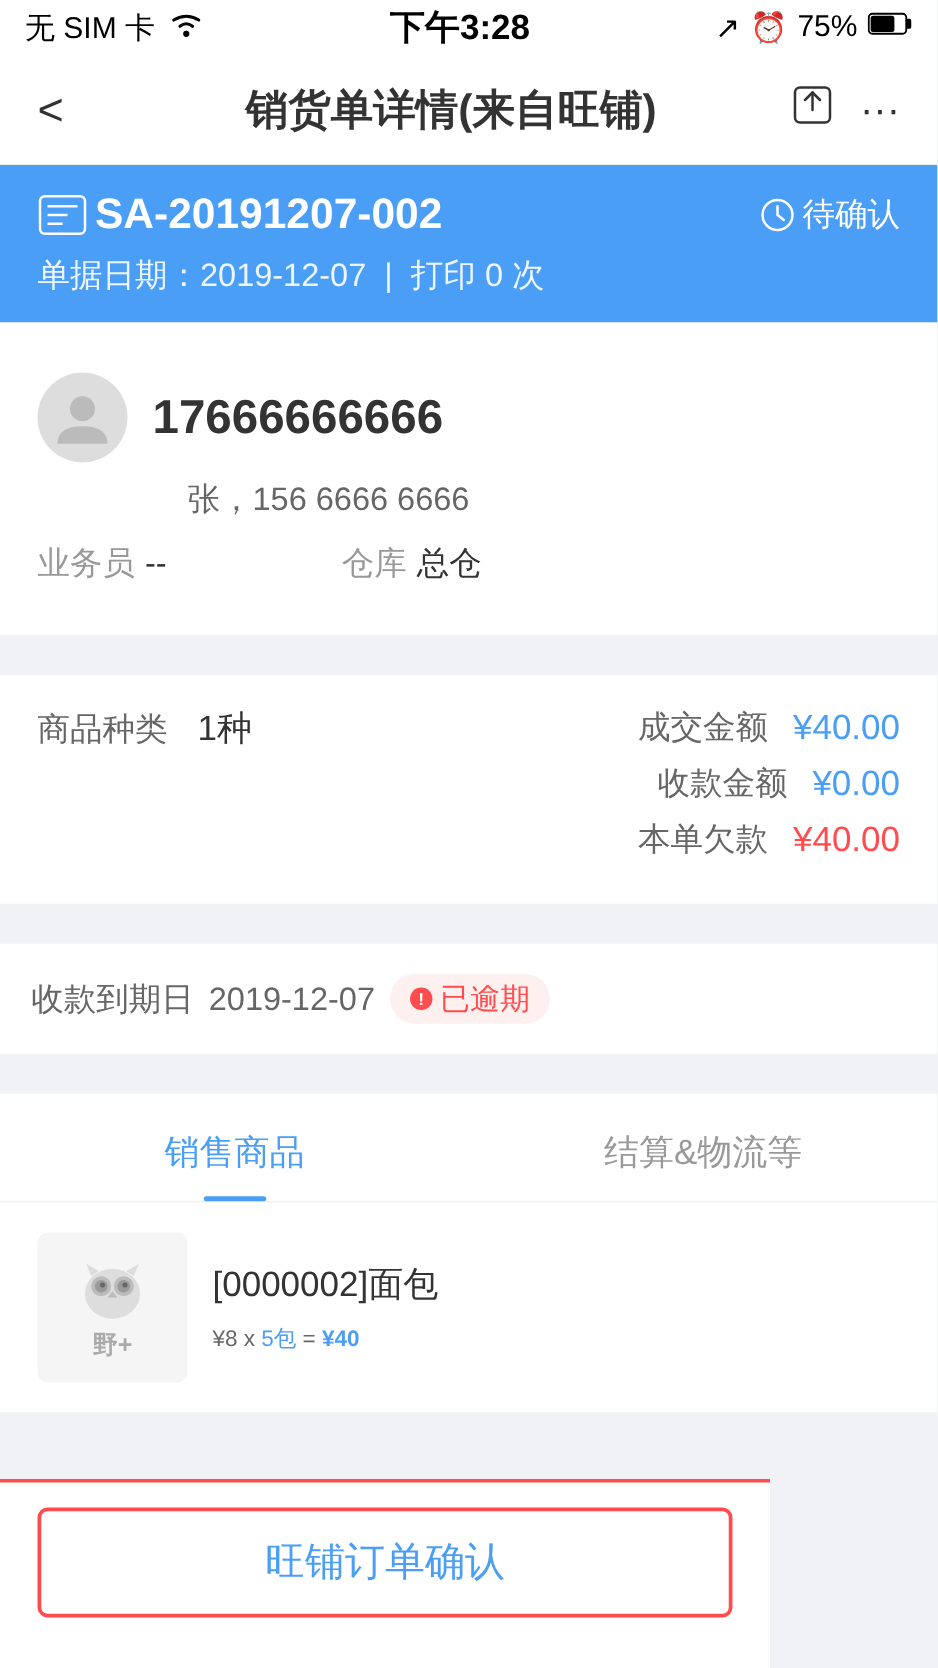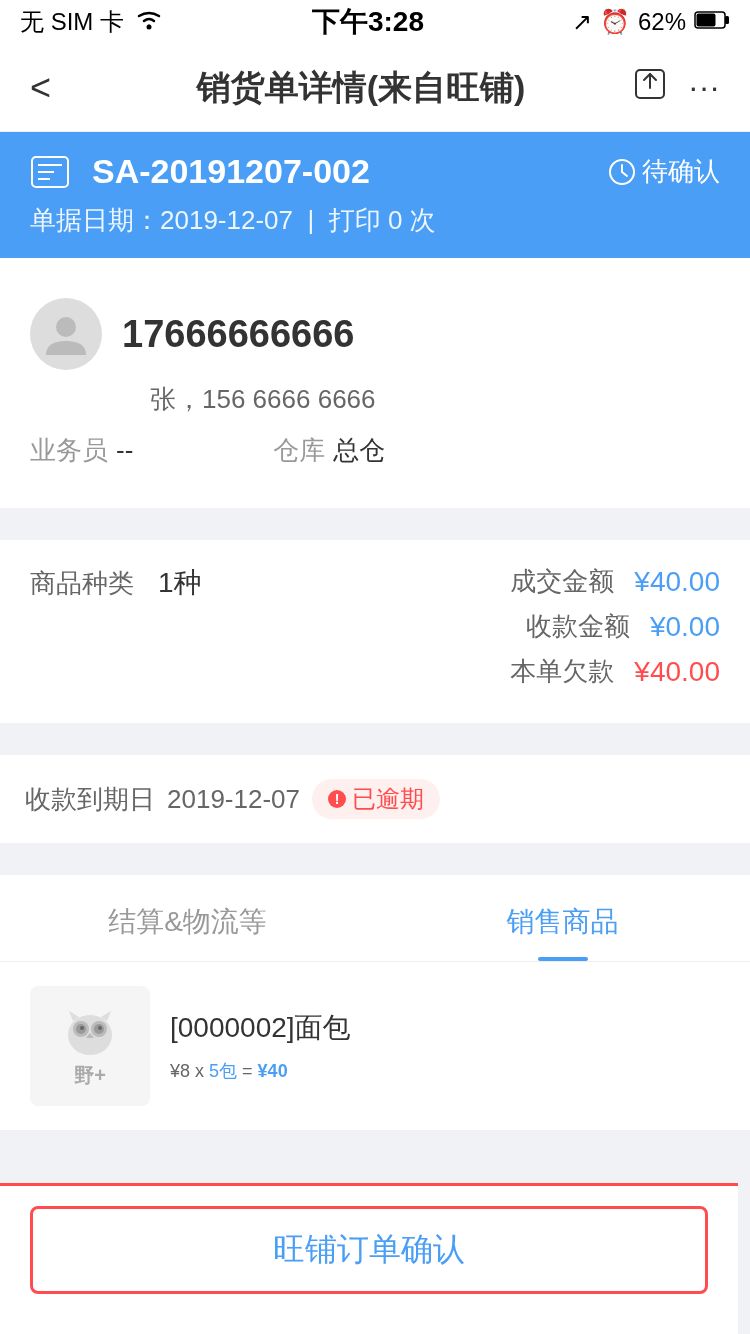--- a/index.html
+++ b/index.html
@@ -72,21 +72,21 @@
       align-items: center;
       justify-content: space-between;
       margin-bottom: 12px;
     }
     .order-id {
       font-size: 34px;
       font-weight: 700;
       color: #fff;
       display: flex;
       align-items: center;
-      gap: 18px;
+      gap: 2px;
     }
     .order-status {
       font-size: 26px;
       color: #fff;
       display: flex;
       align-items: center;
       gap: 6px;
     }
     .order-meta {
       font-size: 26px;
@@ -280,21 +280,21 @@
       color: #666;
     }
     .product-price .qty { color: #4a9ef5; }
     .product-price .total { color: #4a9ef5; font-weight: 600; }
 
     
     .confirm-btn-wrap {
       position: fixed;
       bottom: 0;
       left: 0;
-      width: 738px;
+      width: 616px;
       background: #fff;
       padding: 20px 30px 40px;
       border-top: 3px solid #ff4d4f;
     }
     .confirm-btn {
       width: 100%;
       height: 88px;
       background: #fff;
       border: 3px solid #ff4d4f;
       border-radius: 8px;
@@ -328,21 +328,21 @@
         <path d="M10 13 Q15 9 20 13" stroke="#000" stroke-width="2.5" fill="none" stroke-linecap="round"></path>
         <path d="M5 8 Q15 2 25 8" stroke="#000" stroke-width="2.5" fill="none" stroke-linecap="round"></path>
         <circle cx="15" cy="19" r="2.5" fill="#000"></circle>
       </svg>
     </span>
   </div>
   <div class="status-center">下午3:28</div>
   <div class="status-right">
     <span>↗</span>
     <span>⏰</span>
-    <span>62%</span>
+    <span>75%</span>
     <span>
       <svg width="36" height="20" viewBox="0 0 36 20">
         <rect x="1" y="2" width="30" height="16" rx="3" ry="3" stroke="#000" stroke-width="1.5" fill="none"></rect>
         <rect x="31" y="6" width="4" height="8" rx="1.5" fill="#000"></rect>
         <rect x="2.5" y="3.5" width="19" height="13" rx="2" fill="#000"></rect>
       </svg>
     </span>
   </div>
 </div>
 
@@ -442,25 +442,25 @@
   <span>2019-12-07</span>
   <span class="overdue-badge">
     <span class="overdue-dot">!</span>
     <span>已逾期</span>
   </span>
 </div>
 
 <div class="divider"></div>
 
 <div class="tab-bar">
+  <div class="tab-item active">
+    <span>销售商品</span>
+  </div>
   <div class="tab-item">
     <span>结算&amp;物流等</span>
-  </div>
-  <div class="tab-item active">
-    <span>销售商品</span>
   </div>
 </div>
 
 <div class="product-section">
   <div class="product-item">
     <div class="product-thumb">
       <div class="product-thumb-inner">
 
         <svg width="70" height="55" viewBox="0 0 70 55">
 

